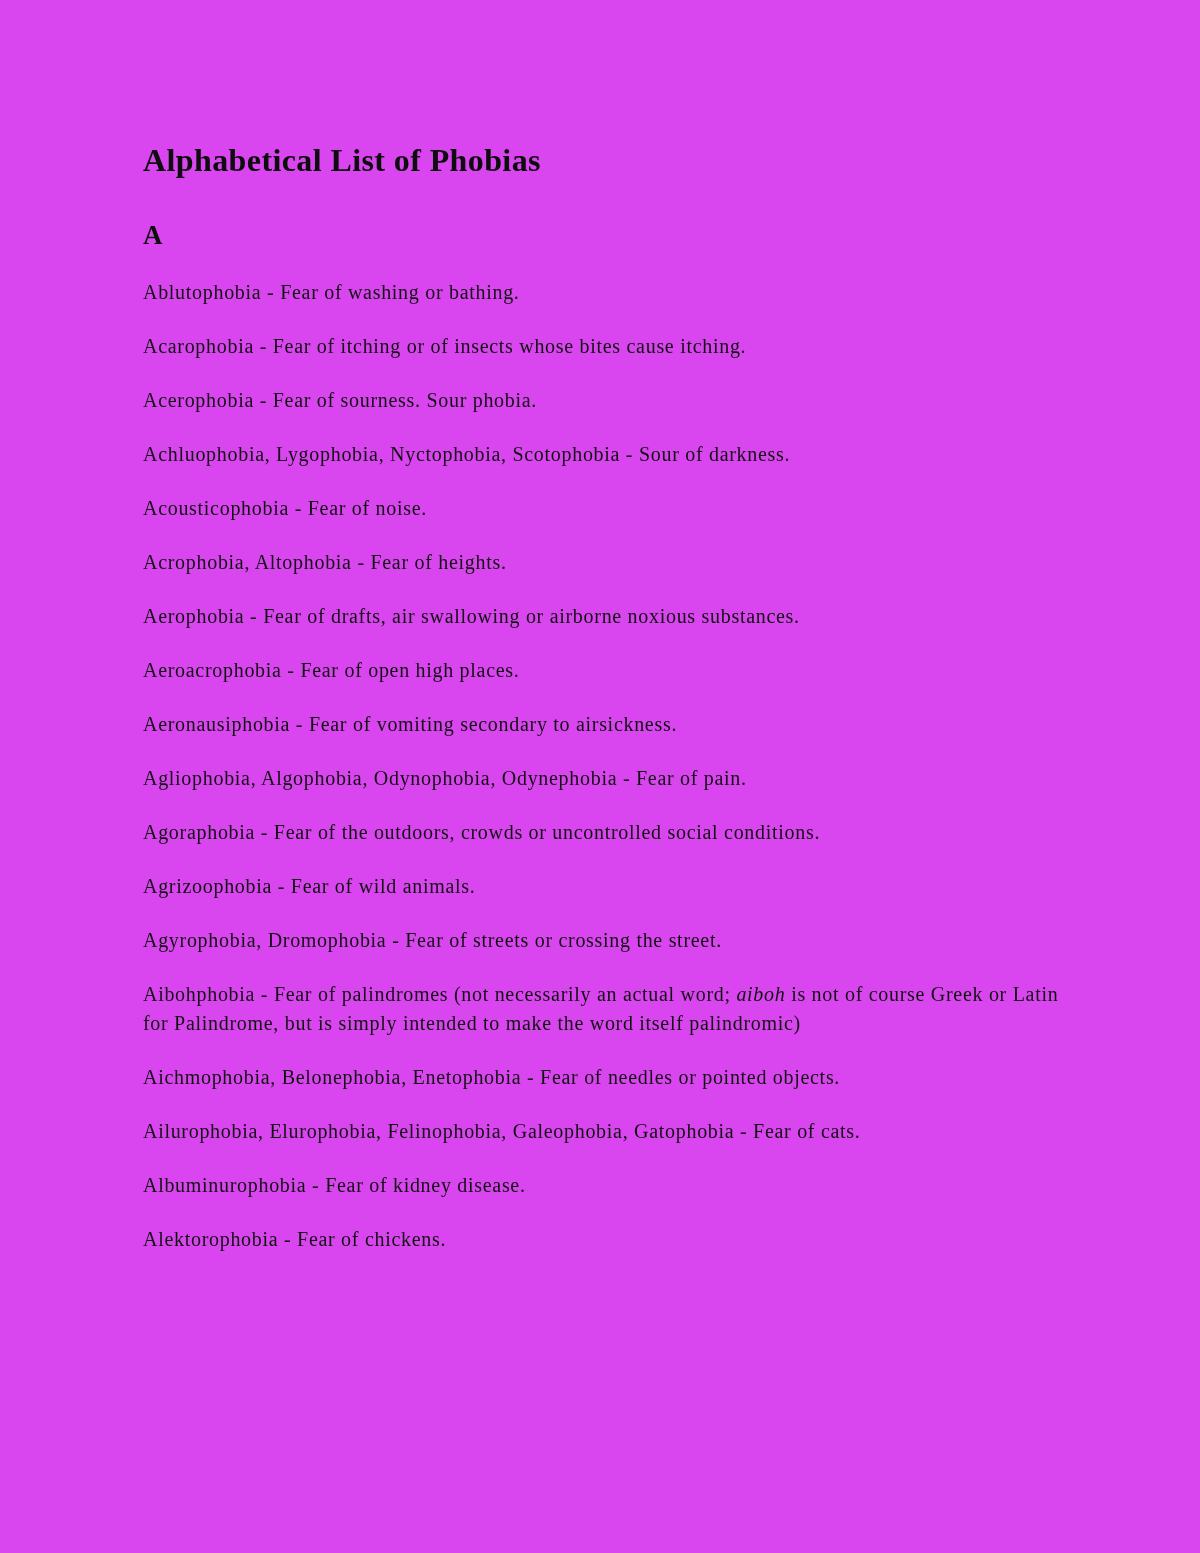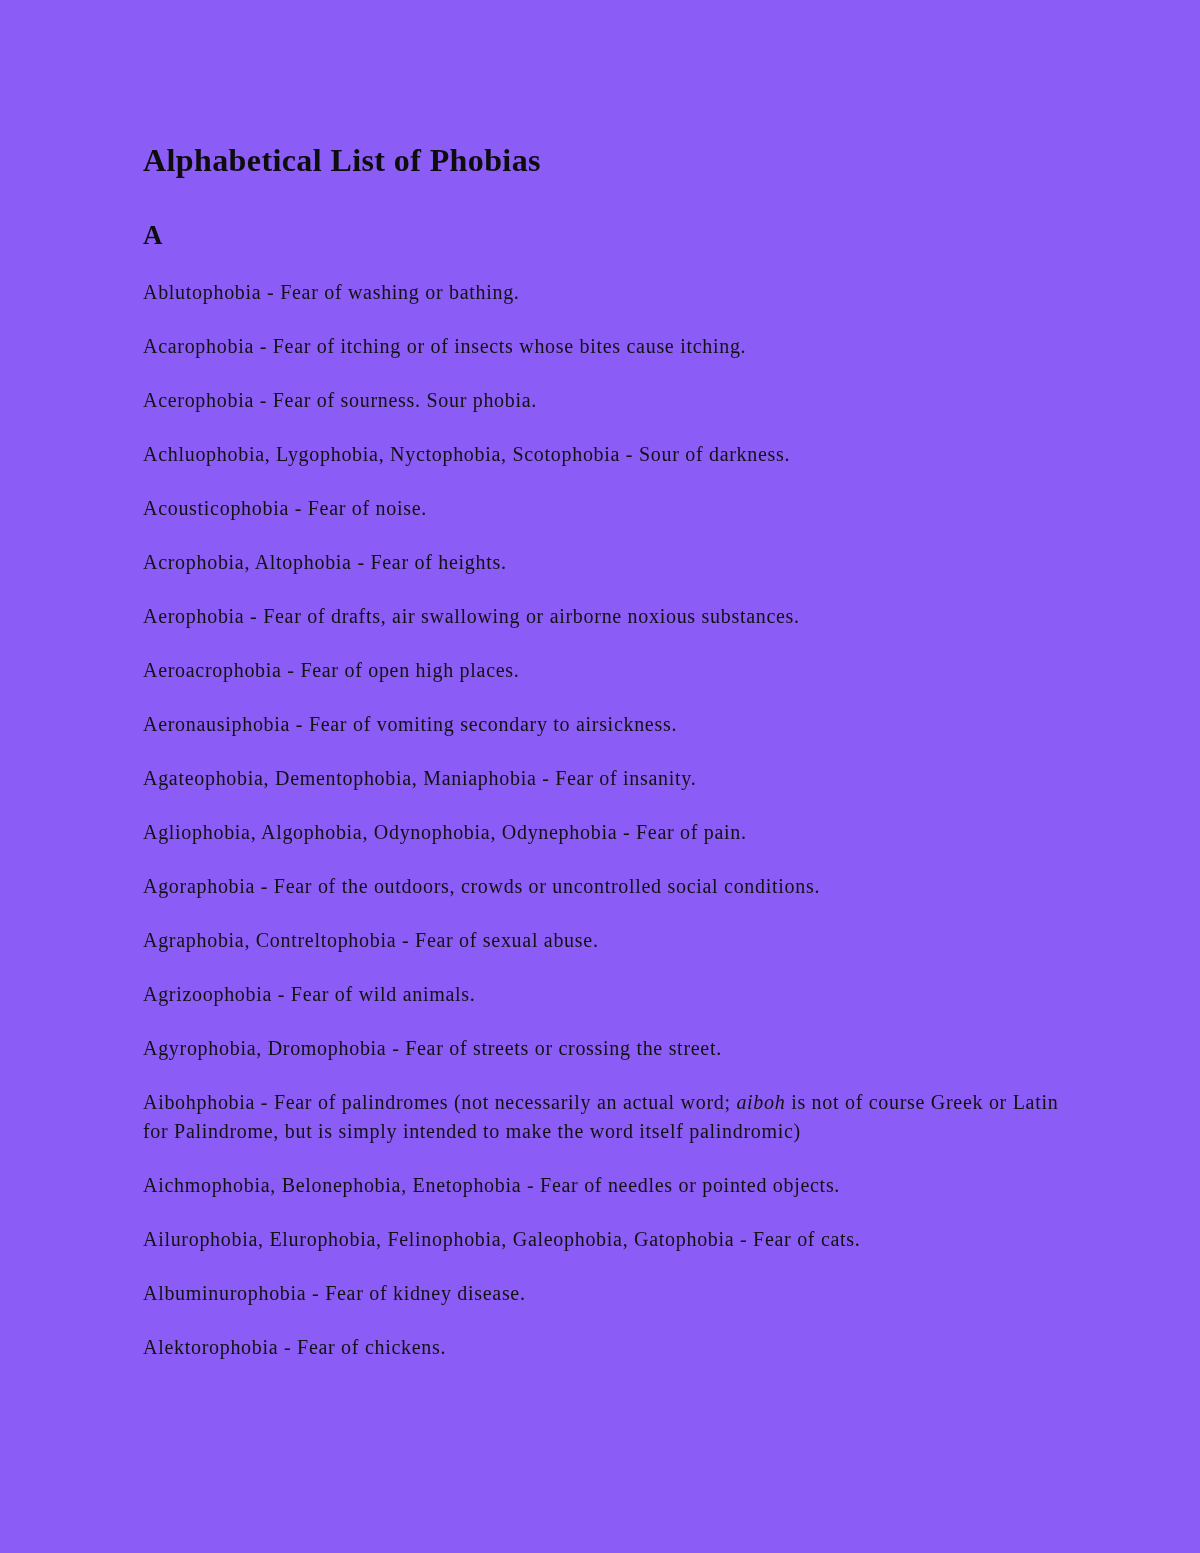--- a/index.html
+++ b/index.html
@@ -7,21 +7,21 @@
     background: #ffffff;
   }
   body {
     font-family: "Liberation Serif", "DejaVu Serif", serif;
     color: #111111;
   }
   .page {
     position: relative;
     width: 1200px;
     height: 1553px;
-    background: #8b5cf6;
+    background: #d946ef;
     overflow: hidden;
   }
   .content {
     padding: 142px 140px 0 143px;
   }
   .doc-title {
     font-size: 32px;
     font-weight: bold;
     letter-spacing: 0.4px;
     line-height: 1.15;
@@ -57,24 +57,22 @@
     <div class="entries" id="entries">
         <p class="entry"><span>Ablutophobia - Fear of washing or bathing.</span></p>
         <p class="entry"><span>Acarophobia - Fear of itching or of insects whose bites cause itching.</span></p>
         <p class="entry"><span>Acerophobia - Fear of sourness. Sour phobia.</span></p>
         <p class="entry"><span>Achluophobia, Lygophobia, Nyctophobia, Scotophobia - Sour of darkness.</span></p>
         <p class="entry"><span>Acousticophobia - Fear of noise.</span></p>
         <p class="entry"><span>Acrophobia, Altophobia - Fear of heights.</span></p>
         <p class="entry"><span>Aerophobia - Fear of drafts, air swallowing or airborne noxious substances.</span></p>
         <p class="entry"><span>Aeroacrophobia - Fear of open high places.</span></p>
         <p class="entry"><span>Aeronausiphobia - Fear of vomiting secondary to airsickness.</span></p>
-        <p class="entry"><span>Agateophobia, Dementophobia, Maniaphobia - Fear of insanity.</span></p>
         <p class="entry"><span>Agliophobia, Algophobia, Odynophobia, Odynephobia - Fear of pain.</span></p>
         <p class="entry"><span>Agoraphobia - Fear of the outdoors, crowds or uncontrolled social conditions.</span></p>
-        <p class="entry"><span>Agraphobia, Contreltophobia - Fear of sexual abuse.</span></p>
         <p class="entry"><span>Agrizoophobia - Fear of wild animals.</span></p>
         <p class="entry"><span>Agyrophobia, Dromophobia - Fear of streets or crossing the street.</span></p>
         <p class="entry"><span>Aibohphobia - Fear of palindromes (not necessarily an actual word; </span><i>aiboh</i><span> is not of course Greek or Latin for Palindrome, but is simply intended to make the word itself palindromic)</span></p>
         <p class="entry"><span>Aichmophobia, Belonephobia, Enetophobia - Fear of needles or pointed objects.</span></p>
         <p class="entry"><span>Ailurophobia, Elurophobia, Felinophobia, Galeophobia, Gatophobia - Fear of cats.</span></p>
         <p class="entry"><span>Albuminurophobia - Fear of kidney disease.</span></p>
         <p class="entry"><span>Alektorophobia - Fear of chickens.</span></p>
       </div>
   </div>
 </div>

